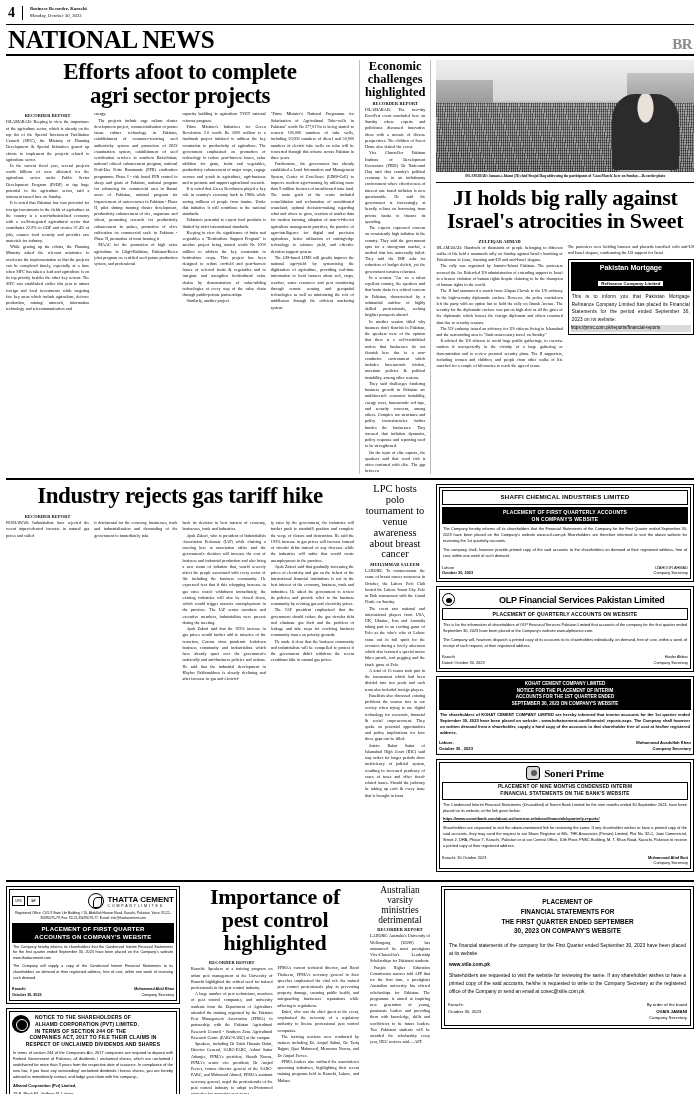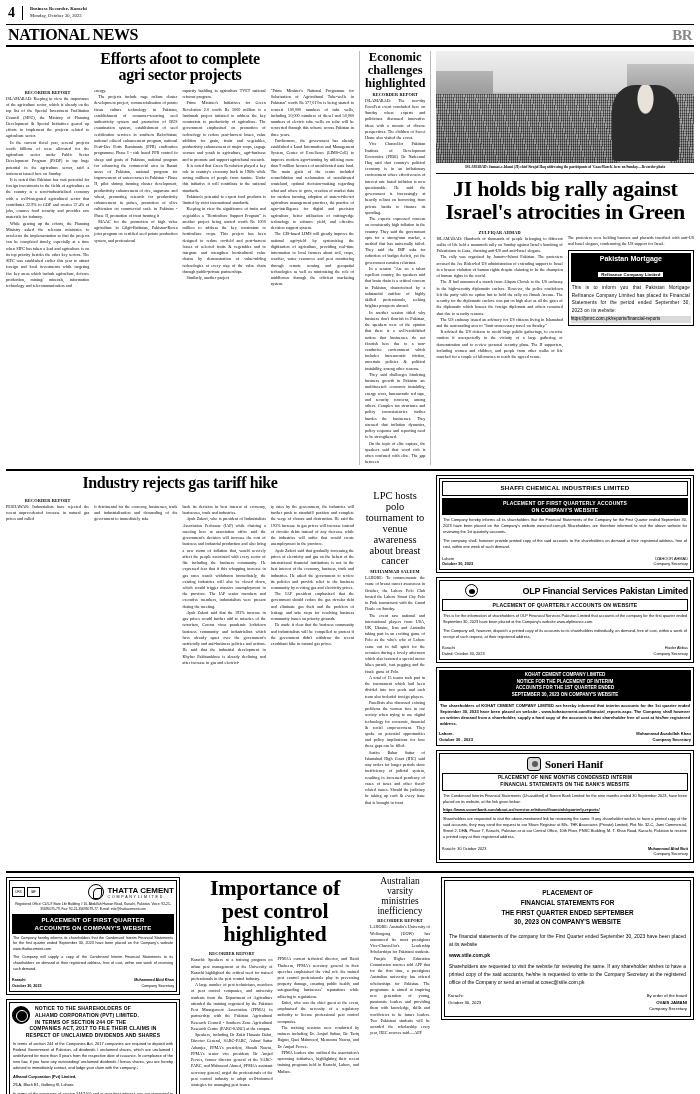--- a/index.html
+++ b/index.html
@@ -14,31 +14,31 @@
   .page { width:700px; height:1094px; position:relative; padding:0 6px; }
 
   
   .masthead { display:flex; align-items:flex-start; padding:6px 0 2px 2px; }
   .pagenum { font-size:14px; font-weight:bold; font-family:"Liberation Serif",serif; padding-right:7px; line-height:1; }
   .mast-sep { width:1px; background:#000; align-self:stretch; margin-right:7px; }
   .mast-txt { font-size:4.6px; line-height:1.45; font-weight:bold; letter-spacing:.1px; }
   .mast-txt .d { font-weight:normal; }
   .rule-thin { height:1px; background:#000; margin:2px 0 0; }
   .section-bar { display:flex; align-items:flex-end; justify-content:space-between; padding:2px 2px 1px; }
-  .section-title { font-size:16px; font-weight:bold; letter-spacing:-.4px; font-family:"Liberation Serif",serif; line-height:1; }
+  .section-title { font-size:25px; font-weight:bold; letter-spacing:-.4px; font-family:"Liberation Serif",serif; line-height:1; }
   .br-logo { font-size:15px; font-weight:bold; color:#8a8a8a; letter-spacing:-.5px; line-height:1; }
   .rule-thick { height:2px; background:#000; margin:1px 0 4px; }
 
   
   .cols { display:flex; gap:5px; }
   .col { flex:1; }
   .vrule { width:1px; background:#bdbdbd; flex:0 0 1px; }
 
   .hl { text-align:center; font-weight:bold; line-height:1.03; font-family:"Liberation Serif",serif; }
-  .hl-xl { font-size:16px; letter-spacing:-.4px; }
+  .hl-xl { font-size:23px; letter-spacing:-.4px; }
   .hl-lg { font-size:22px; letter-spacing:-.3px; }
   .hl-md { font-size:12.5px; }
   .hl-sm { font-size:10.5px; font-weight:normal; }
   .hl-sm2 { font-size:9.5px; font-weight:normal; }
 
   .byline { font-size:4.3px; font-weight:bold; letter-spacing:.15px; text-align:center; padding:2px 0 1px; }
   .bodytext {
     font-size:4.15px; line-height:1.5; text-align:justify;
     font-family:"Liberation Serif", serif; hyphens:auto; word-spacing:.2px;
   }
@@ -215,21 +215,21 @@
         <div class="sky"></div>
         <div class="bldgL"></div>
         <div class="bldgR"></div>
         <div class="crowd"></div>
         <div class="podium"></div>
         <div class="speaker"></div>
       </div>
       <div class="caption">ISLAMABAD: Jamaat-e-Islami (JI) chief Sirajul Haq addressing the participants of 'Gaza March', here on Sunday.—Recorder photo</div>
       <div class="hrule"></div>
       <div class="hl hl-lg">JI holds big rally against</div>
-      <div class="hl hl-lg">Israel's atrocities in Green</div>
+      <div class="hl hl-lg">Israel's atrocities in Sweet</div>
       <div class="sp4"></div>
       <div class="cols">
         <div class="col">
           <div class="byline">ZULFIQAR AHMAD</div>
           <div class="bodytext">
             <p class="noind">ISLAMABAD: Hundreds of thousands of people belonging to different walks of life held a mammoth rally on Sunday against Israel's bombing of Palestinians in Gaza, chanting anti-US and anti-Israel slogans.</p>
             <p>The rally was organized by Jamat-e-Islami Pakistan. The protesters accused the Joe Biden-led US administration of extending support to Israel in a brazen violation of human rights despite claiming to be the champion of human rights in the world.</p>
             <p>The JI had announced a march from Aliqara Chowk to the US embassy in the high-security diplomatic enclave. However, the police crackdown left the party with no option but to hold the rally on Jinnah Avenue. The security for the diplomatic enclave was put on high alert as all the gates of the diplomatic which houses the foreign diplomats and others remained shut due to security reasons.</p>
             <p>The US embassy issued an advisory for US citizens living in Islamabad and the surrounding area to "limit unnecessary travel on Sunday."</p>
             <p>It advised the US citizens to avoid large public gatherings, to exercise caution if unexpectedly in the vicinity of a large gathering or demonstration and to review personal security plans. The JI supporters, including women and children, and people from other walks of life marched for a couple of kilometres to reach the agreed venue.</p>
@@ -285,21 +285,21 @@
             <p>Ayub Zakori said that gradually increasing the prices of electricity and gas on the behest of the international financial institutions is not in the best interest of the economy, business, trade and industries. He asked the government to review its policies and provide relief to the business community by revising gas and electricity prices.</p>
             <p>The IAP president emphasized that the government should reduce the gas circular debt and eliminate gas theft and the problem of leakage and take steps for resolving business community issues on priority grounds.</p>
             <p>He made it clear that the business community and industrialists will be compelled to protest if the government didn't withdraw the recent exorbitant hike in natural gas prices.</p>
           </div>
         </div>
       </div>
     </div>
 
     <div class="vrule"></div>
 
-    <div style="flex:0 0 60px;margin-top:16px;">
+    <div style="flex:0 0 60px;">
       <div class="hl hl-sm">LPC hosts polo</div>
       <div class="hl hl-sm">tournament to</div>
       <div class="hl hl-sm">venue awareness</div>
       <div class="hl hl-sm">about breast</div>
       <div class="hl hl-sm">cancer</div>
       <div class="byline">MUHAMMAD SALEEM</div>
       <div class="bodytext">
         <p class="noind">LAHORE: To commemorate the cause of breast cancer awareness in October, the Lahore Polo Club hosted the Lahore Smart City Polo in Pink tournament with the Grand Finale on Sunday.</p>
         <p>The event saw national and international players from USA, UK, Ukraine, Iran and Australia taking part in an exciting game of Polo as the who's who of Lahore came out in full spirit for the occasion during a lovely afternoon which also featured a special motor bikes parade, tent pegging and the finale game of Polo.</p>
         <p>A total of 15 teams took part in the tournament which had been divided into two pools and each team also included foreign players.</p>
@@ -331,21 +331,21 @@
             <div class="r">
               <div>IZAHOOR AHMAD</div>
               <div>Company Secretary</div>
             </div>
           </div>
         </div>
       </div>
 
       <div class="ad">
         <div class="ad-inner" style="padding:2px;">
-          <div class="logo-row" style="justify-content:flex-end;gap:44px;">
+          <div class="logo-row" style="justify-content:flex-start;gap:44px;">
             <span class="logo-circ"></span>
             <span class="ad-title ad-title-sans" style="font-size:9px;padding:0;">OLP Financial Services Pakistan Limited</span>
           </div>
           <div class="ad-band outline ad-title-sans" style="font-size:5.1px;padding:1.5px;">PLACEMENT OF QUARTERLY ACCOUNTS ON WEBSITE</div>
           <div class="ad-body">
             <p>This is for the information of shareholders of OLP Financial Services Pakistan Limited that accounts of the company for the first quarter ended September 30, 2023 have been placed at the Company's website www.olpfinance.com.</p>
             <p>The Company will, however, dispatch a printed copy of its accounts to its shareholders individually, on demand, free of cost, within a week of receipt of such request, at their registered address.</p>
           </div>
           <div class="ad-foot">
             <div>
@@ -377,21 +377,21 @@
             <div>Muhammad Asadullah Khan</div>
             <div>Company Secretary</div>
           </div>
         </div>
       </div>
 
       <div class="ad">
         <div class="ad-inner" style="padding:2px;">
           <div class="logo-row">
             <span class="soneri-logo"></span>
-            <span class="ad-title" style="font-size:11px;padding:0;">Soneri Hanif</span>
+            <span class="ad-title" style="font-size:11px;padding:0;">Soneri Prime</span>
           </div>
           <div class="ad-band outline ad-title-sans" style="font-size:4.8px;padding:1.5px;">
             <div>PLACEMENT OF NINE MONTHS CONDENSED INTERIM</div>
             <div>FINANCIAL STATEMENTS ON THE BANK'S WEBSITE</div>
           </div>
           <div class="ad-body">
             <p>The Condensed Interim Financial Statements (Un-audited) of Soneri Bank Limited for the nine months ended 30 September 2023, have been placed on its website, at the link given below:</p>
             <p class="u" style="word-break:break-all;">https://www.soneribank.com/about-us/investor-relations/financials/quarterly-reports/</p>
             <p>Shareholders are requested to visit the above-mentioned link for reviewing the same. If any shareholder wishes to have a printed copy of the said accounts, they may send the request to our Share Registrar at M/s. THK Associates (Private) Limited, Plot No. 32-C, Jami Commercial, Street 2, DHA, Phase 7, Karachi, Pakistan or at our Central Office, 10th Floor, PNSC Building, M. T. Khan Road, Karachi, Pakistan to receive a printed copy at their registered address.</p>
           </div>
@@ -502,21 +502,21 @@
         </div>
       </div>
     </div>
 
     <div class="vrule"></div>
 
     <div style="flex:0 0 60px;">
       <div class="hl hl-sm2">Australian</div>
       <div class="hl hl-sm2">varsity</div>
       <div class="hl hl-sm2">ministries</div>
-      <div class="hl hl-sm2">inefficiency</div>
+      <div class="hl hl-sm2">detrimental</div>
       <div class="byline">RECORDER REPORT</div>
       <div class="bodytext">
         <p class="noind">LAHORE: Australia's University of Wollongong (UOW) has announced its most prestigious Vice-Chancellor's Leadership Scholarships for Pakistani students.</p>
         <p>Punjab Higher Education Commission sources told APP that for the first time, a prestigious Australian university has offered scholarships for Pakistan. The programme is aimed at inspiring new generation of young, passionate leaders and providing them with knowledge, skills and worldviews to be future leaders. Two Pakistani students will be awarded the scholarship every year, HEC sources said.—APP</p>
       </div>
     </div>
 
     <div class="vrule"></div>
 
     <div style="flex:1;">

